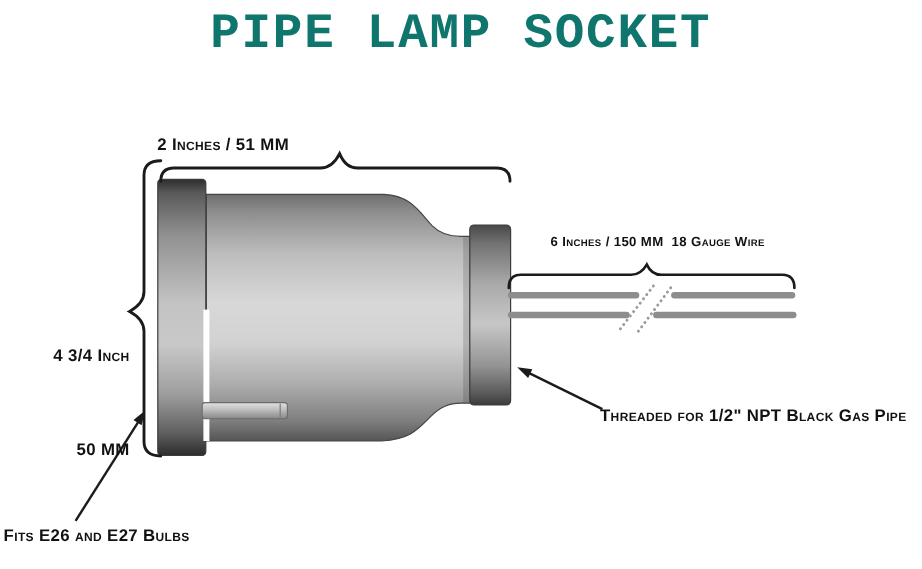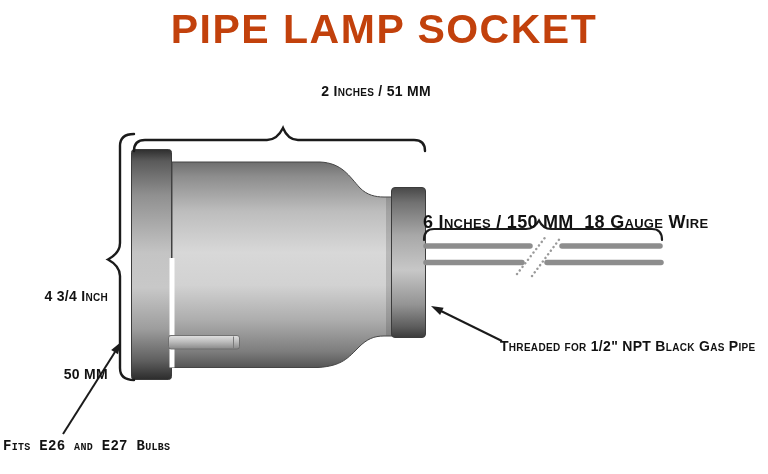--- a/index.html
+++ b/index.html
@@ -7,28 +7,29 @@
     position:relative;width:768px;height:474px;background:#ffffff;overflow:hidden;
     font-family:"Liberation Sans", sans-serif;color:#121212;
   }
   #diagram-svg{position:absolute;left:0;top:0;}
   .lbl{
     position:absolute;font-weight:bold;font-variant:small-caps;
     color:#121212;letter-spacing:0.3px;white-space:pre;
   }
   #page-title{
     position:absolute;left:0;top:6px;width:768px;text-align:center;
-    font-size:41px;font-weight:bold;letter-spacing:1.5px;color:#c2410c;
+    font-size:41px;font-weight:bold;letter-spacing:1.5px;color:#0f766e;
     font-variant:normal;
+    font-family:Liberation Mono, monospace;
   }
-  #dim-width-label{left:131px;top:83px;width:300px;text-align:right;font-size:14px;}
+  #dim-width-label{left:131px;top:112px;width:300px;text-align:left;font-size:14px;}
   #dim-height-label{left:20px;top:231px;width:88px;text-align:right;font-size:14px;line-height:26px;}
-  #wire-label{left:423px;top:196px;width:250px;text-align:right;font-size:18px;margin-top:16px;}
+  #wire-label{left:423px;top:196px;width:250px;text-align:center;font-size:11px;}
   #thread-label{left:500px;top:338px;font-size:14px;}
-  #bulb-label{left:3px;top:438px;font-size:14px;font-family:Liberation Mono, monospace;}
+  #bulb-label{left:3px;top:438px;font-size:14px;}
 </style>
 </head>
 <body>
 
 <div id="canvas">
 
   <svg id="diagram-svg" width="768" height="474" viewBox="0 0 768 474">
     <defs>
       <linearGradient id="gFlange" x1="0" y1="0" x2="0" y2="1">
         <stop offset="0" stop-color="#2e2e2e"></stop>

